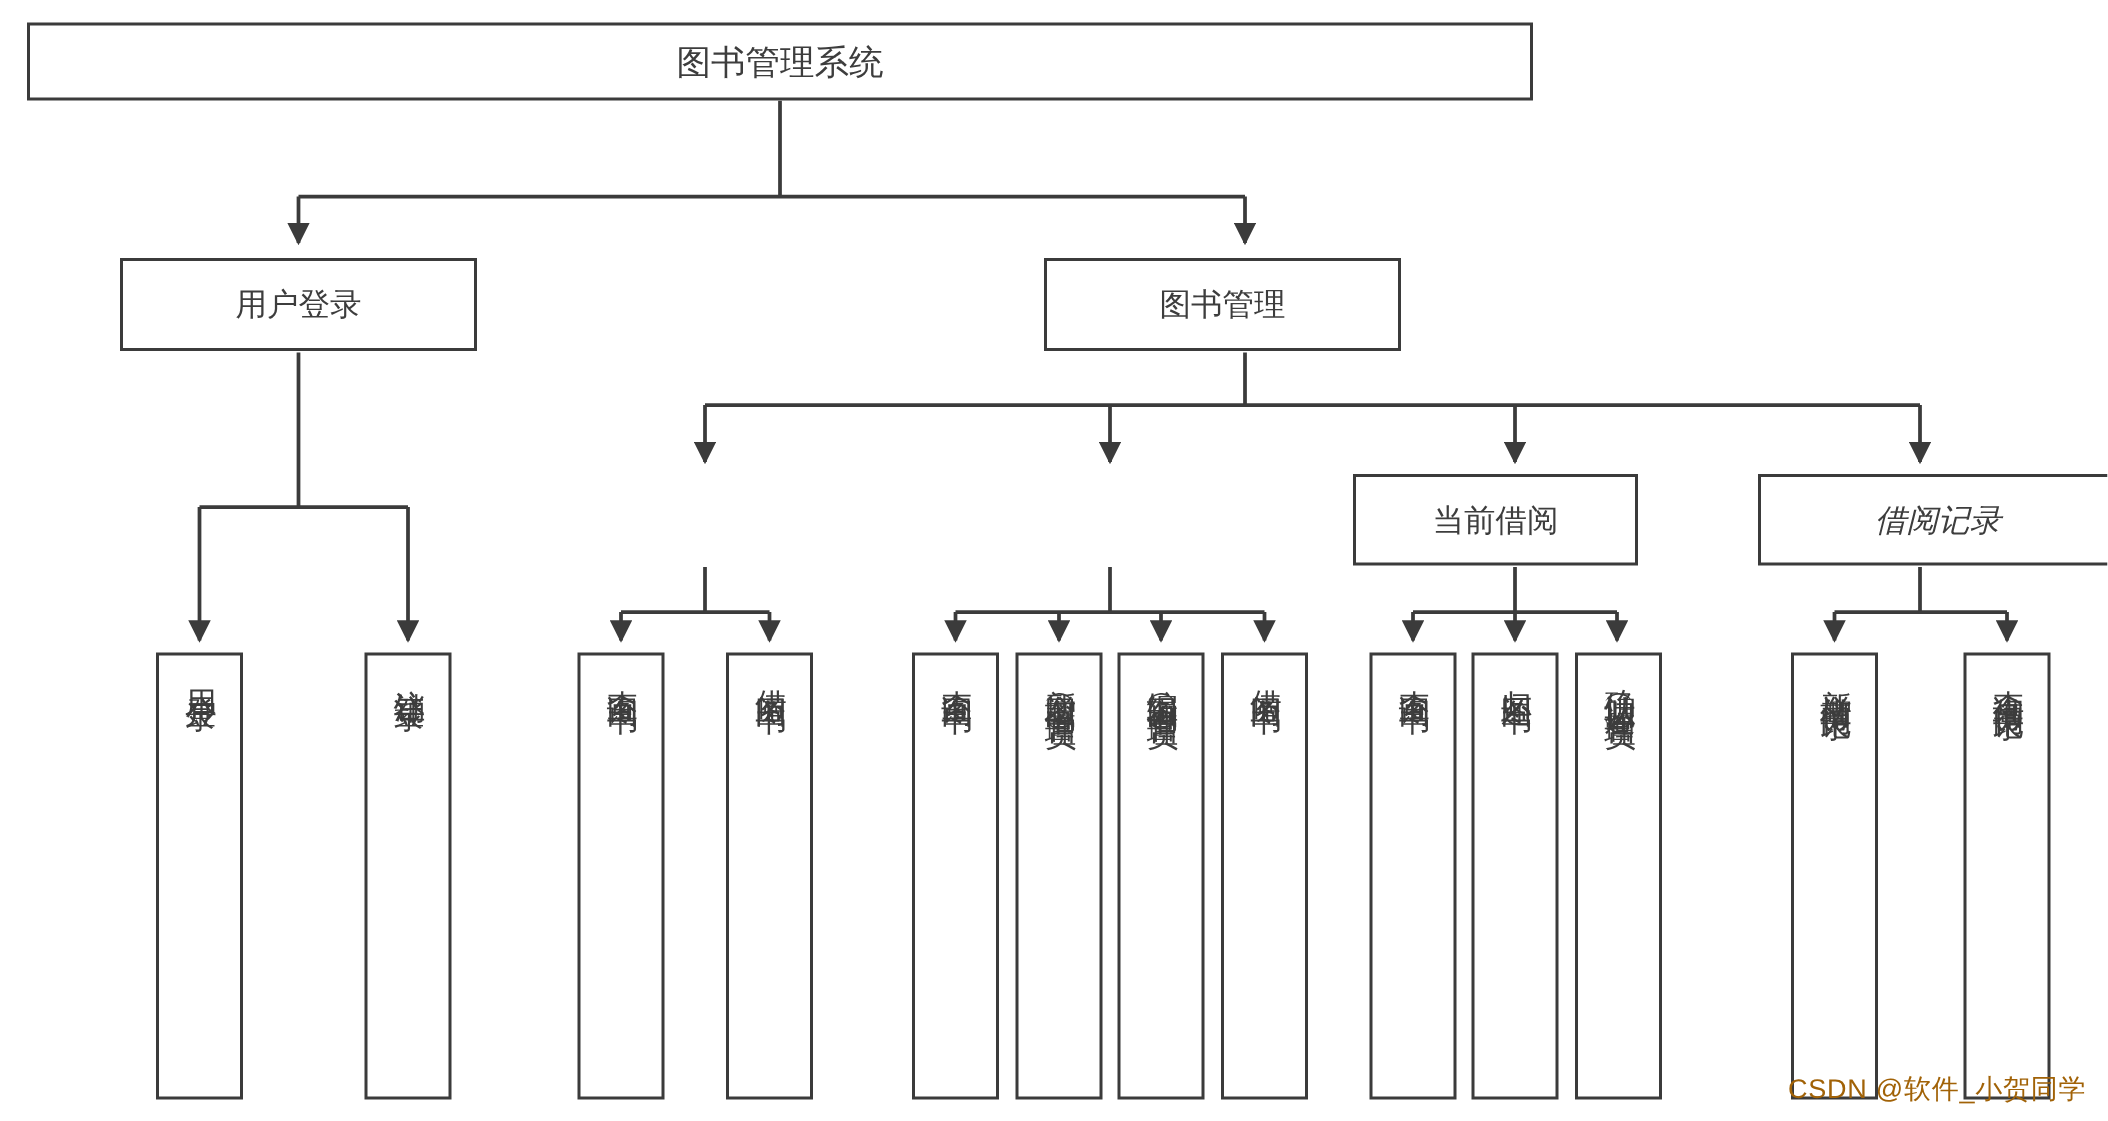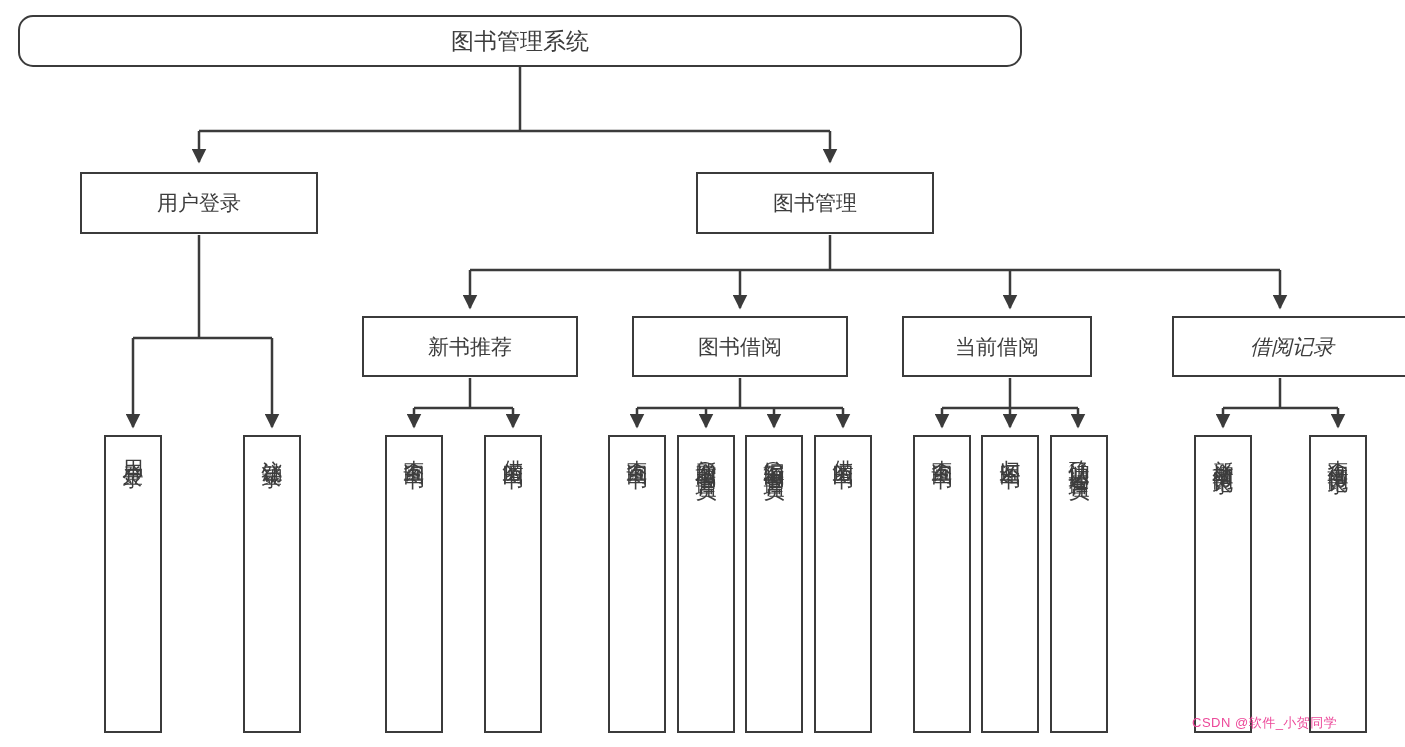--- a/index.html
+++ b/index.html
@@ -50,22 +50,22 @@
   }
   .leaf .vtext {
     writing-mode: vertical-rl;
     text-orientation: upright;
     letter-spacing: 3px;
     line-height: 1.05;
     white-space: nowrap;
   }
   .watermark {
     position: absolute;
-    color: #ec4899;
-    font-size: 13px;
+    color: #a16207;
+    font-size: 18px;
     letter-spacing: 0.5px;
     white-space: nowrap;
     z-index: 5;
     user-select: none;
   }
 </style>
 </head>
 <body>
 
 <div id="canvas">
@@ -113,37 +113,31 @@
       <path d="M 1010 408 L 1010 427" marker-end="url(#arrow)"></path>
       <path d="M 1078 408 L 1078 427" marker-end="url(#arrow)"></path>
 
       <path d="M 1280 378 L 1280 408"></path>
       <path d="M 1223 408 L 1338 408"></path>
       <path d="M 1223 408 L 1223 427" marker-end="url(#arrow)"></path>
       <path d="M 1338 408 L 1338 427" marker-end="url(#arrow)"></path>
     </g>
   </svg>
 
-  <div class="node root" style="left:18px; top:15px; width:1004px; height:52px;border-radius:15px;">
+  <div class="node root" style="left:18px; top:15px; width:1004px; height:52px;">
     <span>图书管理系统</span>
   </div>
 
   <div class="node mid" style="left:80px; top:172px; width:238px; height:62px;">
     <span>用户登录</span>
   </div>
   <div class="node mid" style="left:696px; top:172px; width:238px; height:62px;">
     <span>图书管理</span>
   </div>
 
-  <div class="node mid" style="left:362px; top:316px; width:216px; height:61px;">
-    <span>新书推荐</span>
-  </div>
-  <div class="node mid" style="left:632px; top:316px; width:216px; height:61px;">
-    <span>图书借阅</span>
-  </div>
   <div class="node mid" style="left:902px; top:316px; width:190px; height:61px;">
     <span>当前借阅</span>
   </div>
   <div class="node mid" style="left:1172px; top:316px; width:240px; height:61px;font-style:italic;">
     <span>借阅记录</span>
   </div>
 
   <div class="node leaf" style="left:104px; top:435px; width:58px; height:298px;">
     <span class="vtext">用户登录</span>
   </div>

